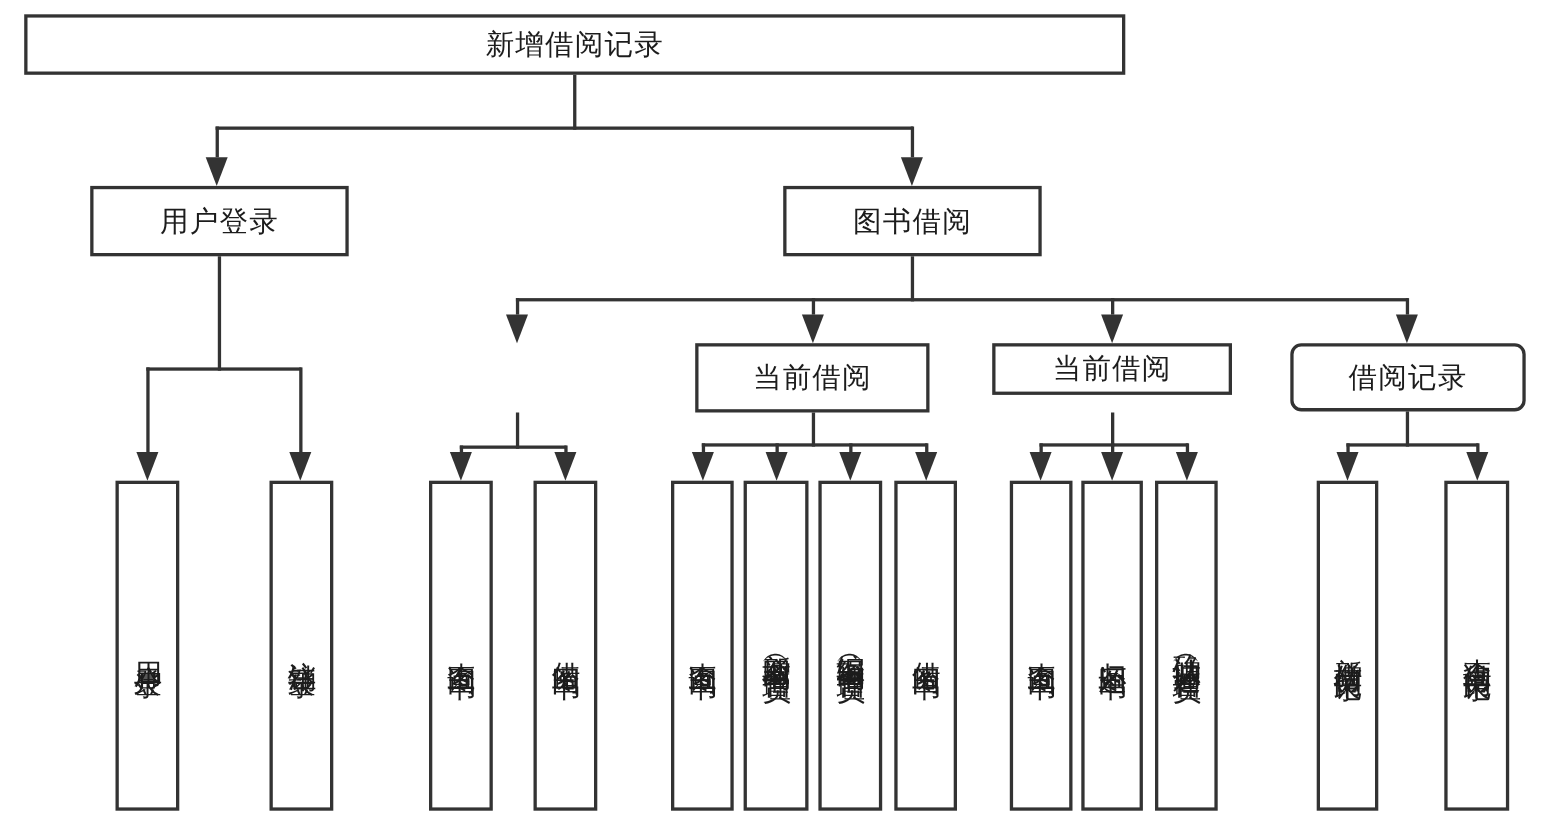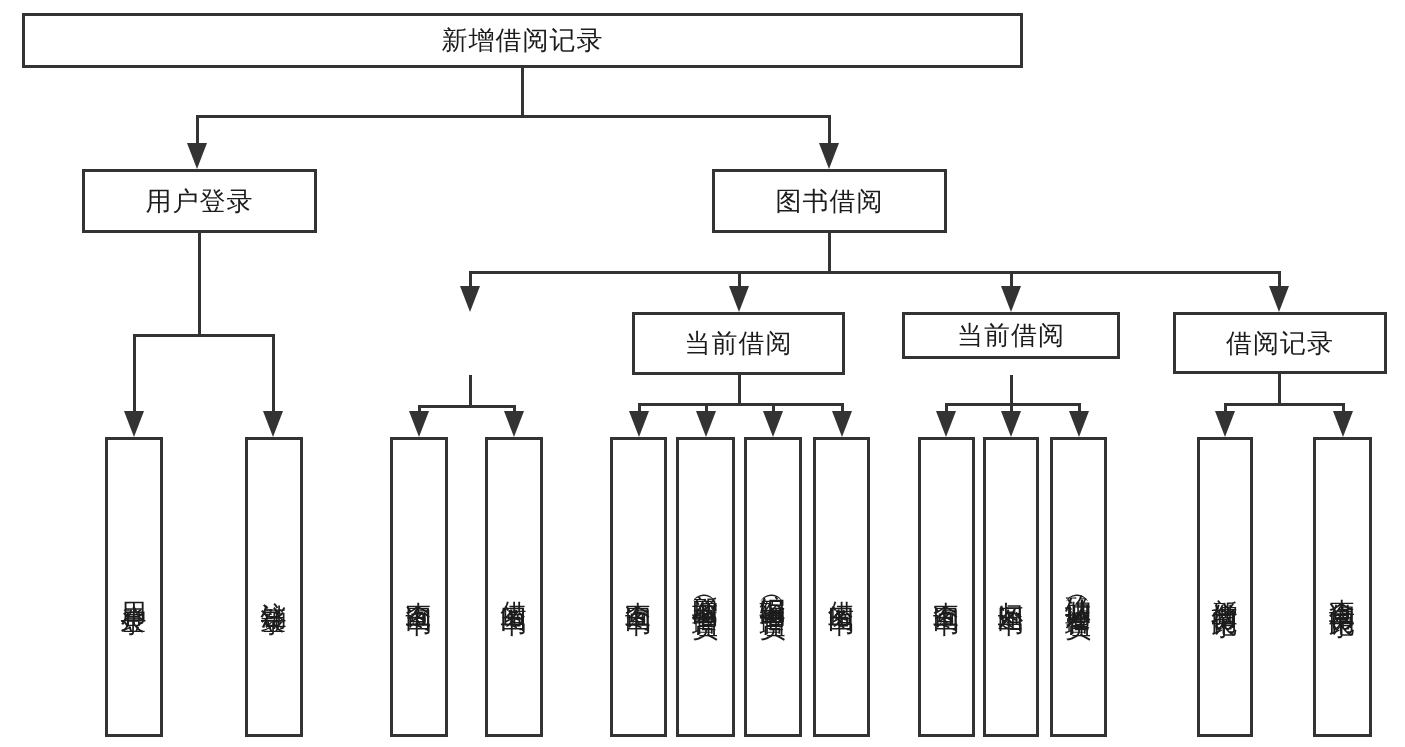--- a/index.html
+++ b/index.html
@@ -70,21 +70,21 @@
   <div class="arrowhead" style="left:1001px;top:286px;"></div>
   <div class="vline" style="left:1278px;top:271px;height:15px;"></div>
   <div class="arrowhead" style="left:1269px;top:286px;"></div>
 
   <div class="box" style="left:632px;top:312px;width:213px;height:63px;">
     <span>当前借阅</span>
   </div>
   <div class="box" style="left:902px;top:312px;width:218px;height:47px;">
     <span>当前借阅</span>
   </div>
-  <div class="box" style="left:1173px;top:312px;width:214px;height:62px;">
+  <div class="box" style="left:1173px;top:312px;width:214px;height:62px;border-radius:10px;">
     <span>借阅记录</span>
   </div>
 
   <div class="vline" style="left:469px;top:375px;height:33px;"></div>
   <div class="hline" style="left:418px;top:405px;width:97px;"></div>
   <div class="vline" style="left:418px;top:405px;height:6px;"></div>
   <div class="arrowhead" style="left:409px;top:411px;"></div>
   <div class="vline" style="left:513px;top:405px;height:6px;"></div>
   <div class="arrowhead" style="left:504px;top:411px;"></div>
 

